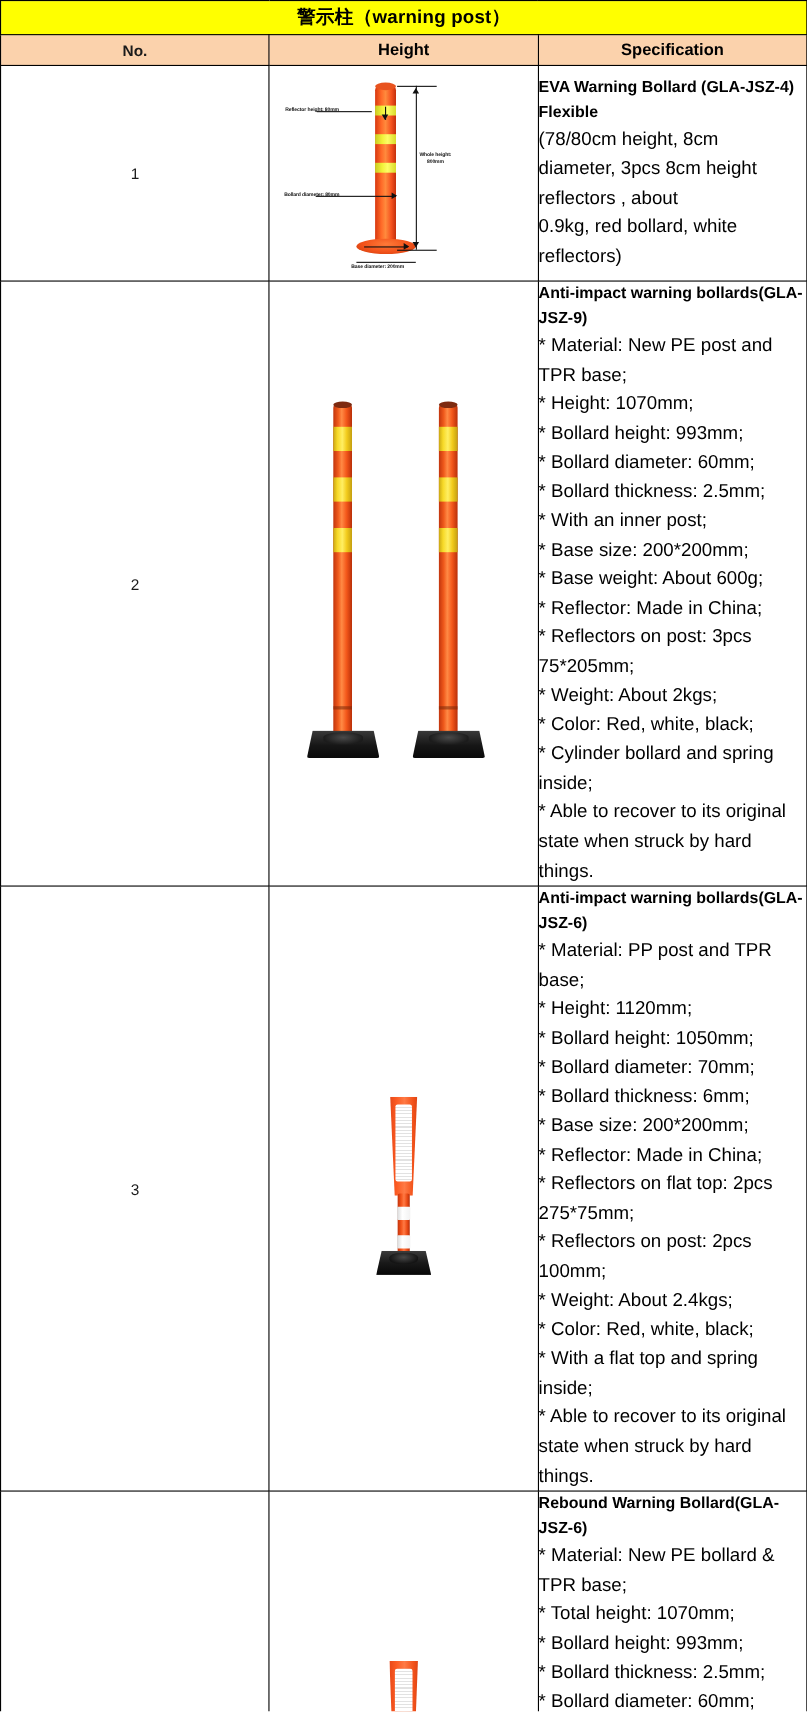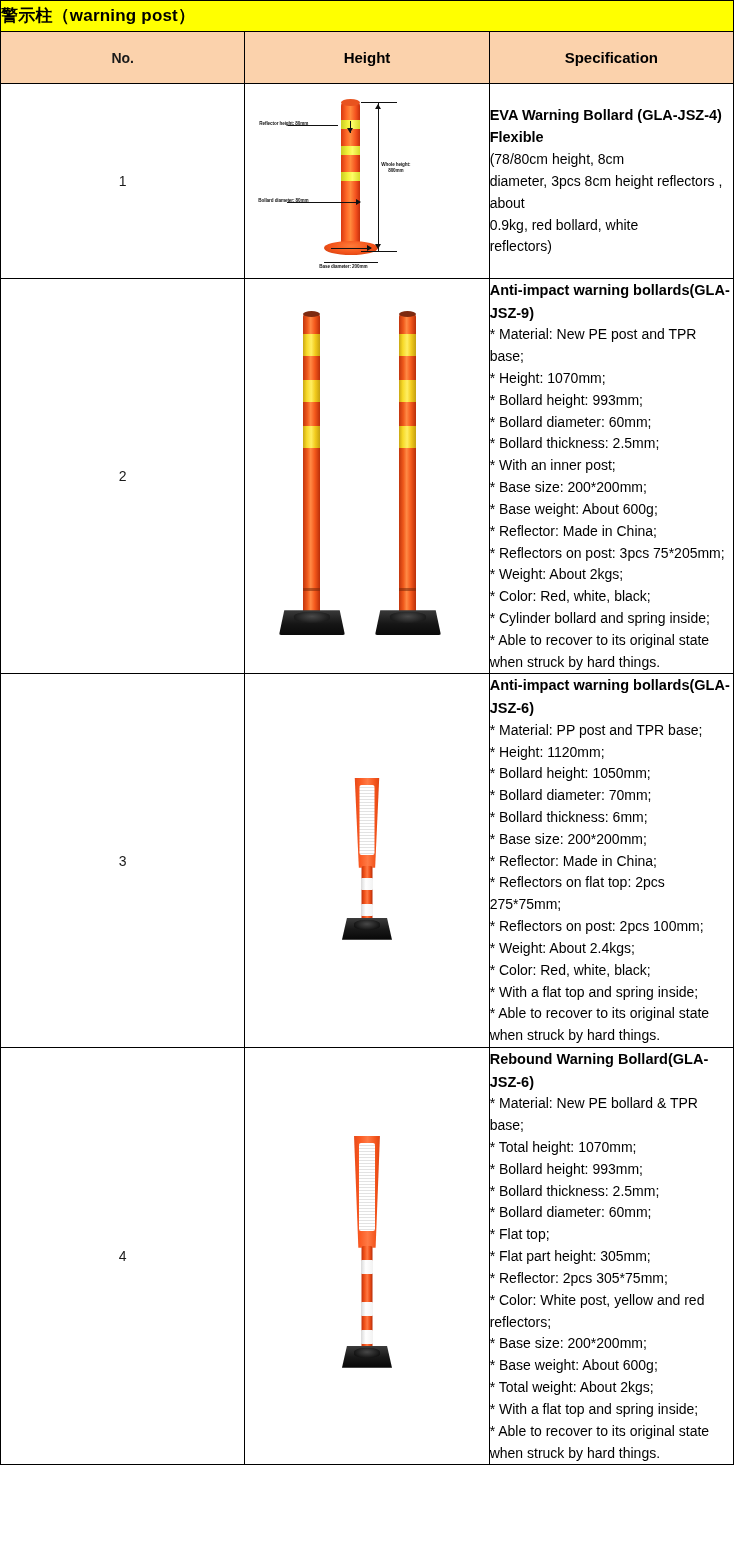--- a/index.html
+++ b/index.html
@@ -21,35 +21,35 @@
     border-collapse: collapse;
     table-layout: fixed;
   }
   table.spec-table td, table.spec-table th {
     border: 1px solid #000000;
     padding: 0;
     vertical-align: middle;
   }
   .title-bar {
     background: #ffff00;
-    text-align: left;
+    text-align: center;
     font-size: 17px;
     font-weight: bold;
     color: #000000;
     height: 30px;
     line-height: 30px;
     letter-spacing: 0.2px;
   }
   .col-head {
     background: #fbd2ac;
     text-align: center;
     font-weight: bold;
     font-size: 15px;
     color: #000000;
-    height: 52px;
+    height: 28px;
   }
   .col-head.small { font-size: 14px; }
   .cell-no {
     width: 40px;
     text-align: center;
     font-size: 14px;
     color: #1a1a1a;
   }
   .cell-pic {
     width: 320px;
@@ -64,21 +64,21 @@
   }
   .spec-title {
     font-weight: bold;
     font-size: 14.5px;
     color: #000000;
     line-height: 1.56;
     margin: 0 0 0 0;
     white-space: pre-line;
   }
   .spec-lines {
-    font-size: 14px;
+    font-size: 17px;
     color: #000000;
     line-height: 1.56;
     margin: 0;
     white-space: pre-line;
   }
   
   .fig { position: relative; display: inline-block; }
 
   
   .fig1 { width: 300px; height: 190px; }

